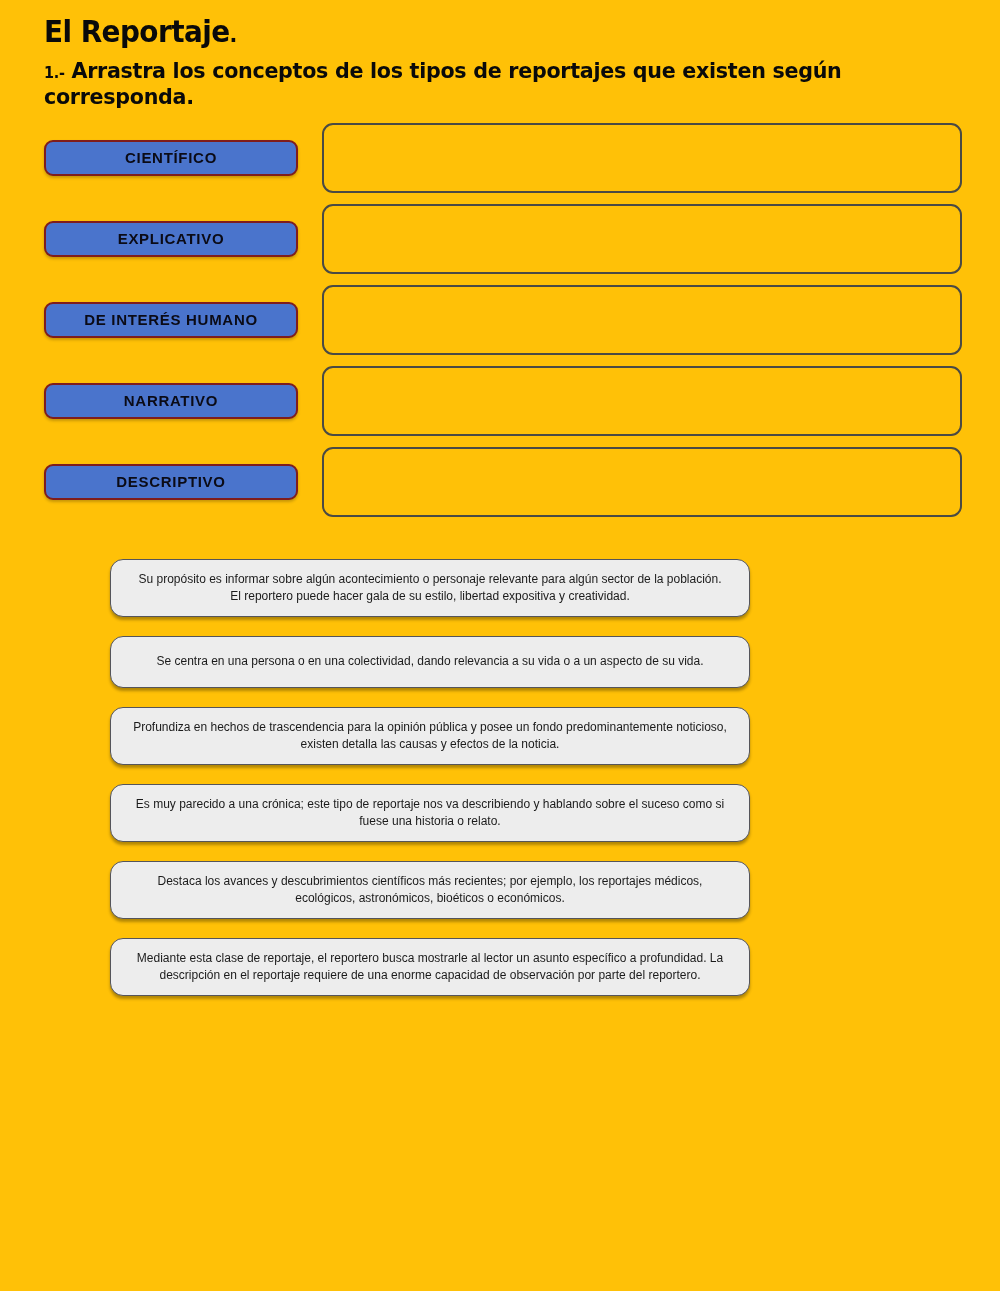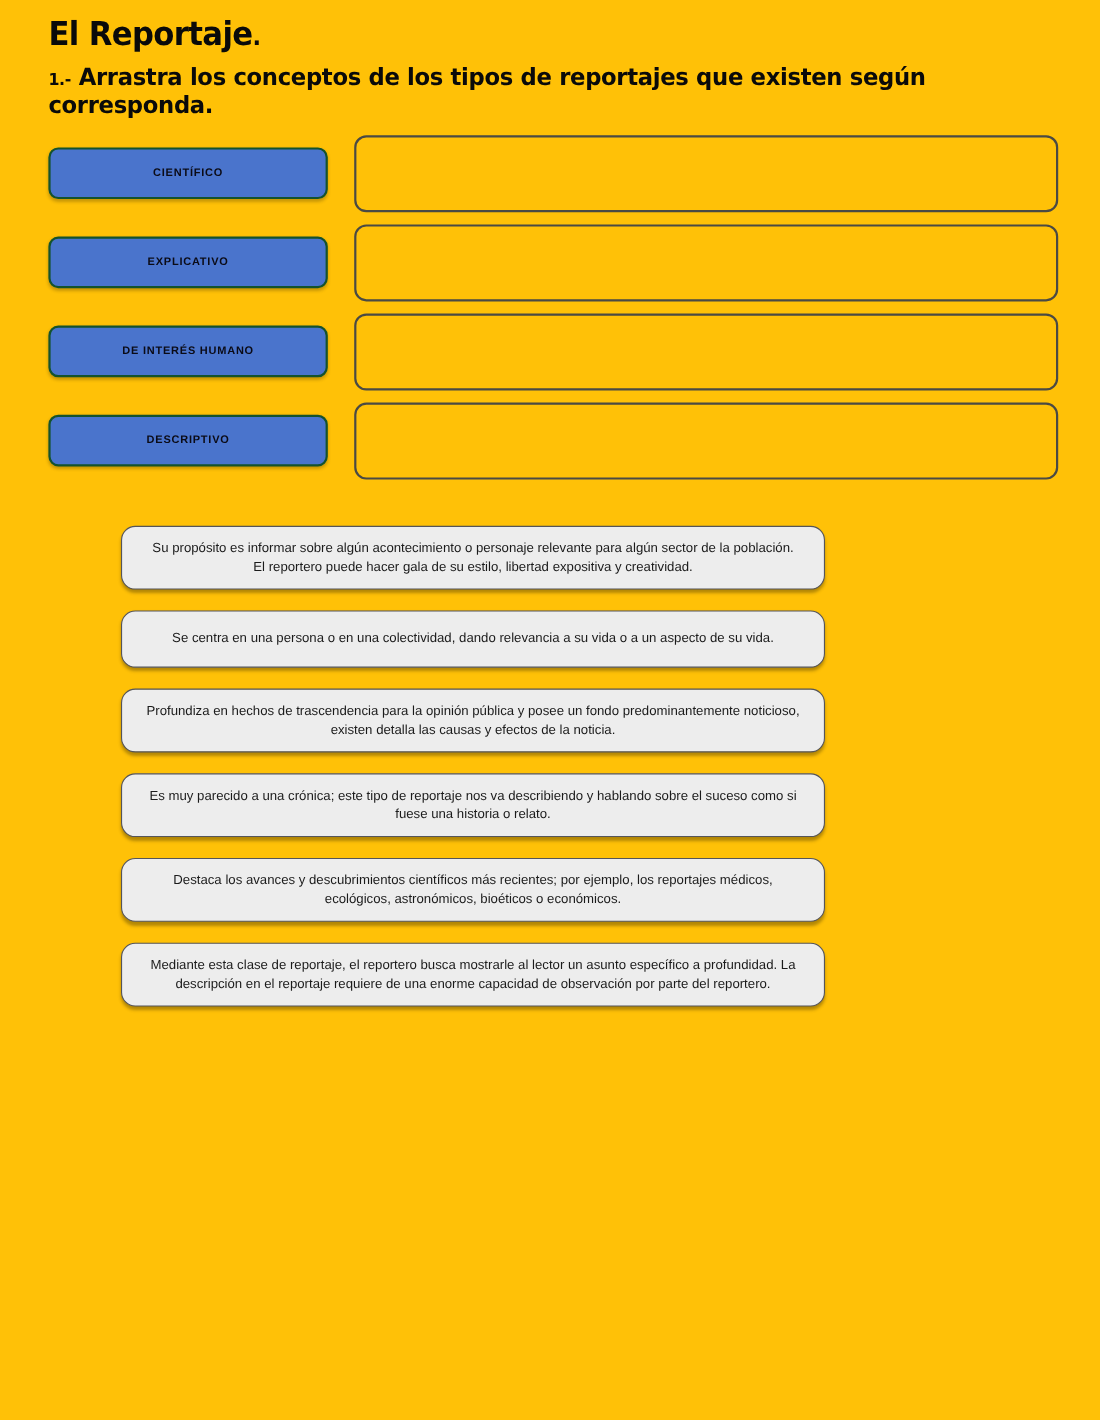--- a/index.html
+++ b/index.html
@@ -54,29 +54,29 @@
     margin-top: 12px;
     padding-left: 44px;
   }
   .match-row {
     display: flex;
     align-items: center;
     margin-bottom: 11px;
   }
   .concept-chip {
     width: 254px;
-    height: 47px;
+    height: 36px;
     box-sizing: border-box;
     background: #4a74cc;
-    border: 2px solid #14532d;
+    border: 2px solid #7f1d1d;
     border-radius: 9px;
     display: flex;
     align-items: center;
     justify-content: center;
-    font-size: 10px;
+    font-size: 15px;
     font-weight: bold;
     letter-spacing: 0.7px;
     color: #0b0b16;
     cursor: grab;
     flex: 0 0 auto;
     box-shadow: 0 2px 3px rgba(0,0,0,0.22);
   }
   .drop-zone {
     width: 640px;
     height: 70px;
@@ -135,20 +135,24 @@
   <div class="match-row">
     <div class="concept-chip">EXPLICATIVO</div>
     <div class="drop-zone"></div>
   </div>
 
   <div class="match-row">
     <div class="concept-chip">DE INTERÉS HUMANO</div>
     <div class="drop-zone"></div>
   </div>
 
+  <div class="match-row">
+    <div class="concept-chip">NARRATIVO</div>
+    <div class="drop-zone"></div>
+  </div>
 
 
   <div class="match-row">
     <div class="concept-chip">DESCRIPTIVO</div>
     <div class="drop-zone"></div>
   </div>
 
 </div>
 
 <div class="cards">

